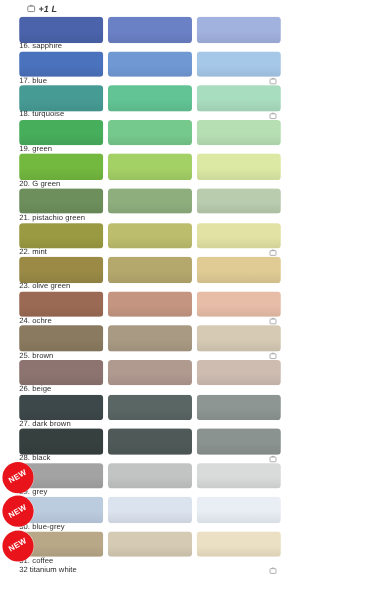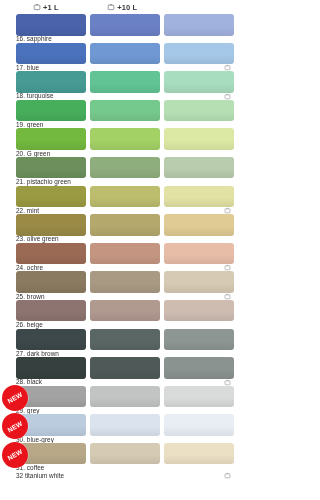--- a/index.html
+++ b/index.html
@@ -11,23 +11,24 @@
     position:relative;
   }
   #chart{
     position:relative;
     width:239px;height:500px;
     box-sizing:border-box;
   }
 
   
   .header{
-    position:absolute;top:0;left:15px;
+    position:absolute;top:0;left:4px;
     width:239px;height:14px;
     display:flex;
+    font-style:italic;
   }
   .hdr-spacer{width:16px;flex:0 0 16px;}
   .hdr-cell{
     flex:0 0 74.33px;
     display:flex;align-items:center;
     gap:2px;
     font-size:7.5px;
     color:#3a3a3a;
     font-weight:bold;
     padding-left:2px;
@@ -125,29 +126,20 @@
       <span class="can-icon">
         <svg viewBox="0 0 16 16">
             <path d="M5 4.2 C5 2.4,11 2.4,11 4.2" fill="none" stroke="#7c7c7c" stroke-width="1.4"></path>
             <rect x="2.3" y="4.3" width="11.4" height="9" rx="1.4" fill="none" stroke="#7c7c7c" stroke-width="1.5"></rect>
           </svg>
       </span>
       <span class="lbl">+1 L</span>
     </div>
 
 
-    <div class="hdr-cell">
-      <span class="can-icon">
-        <svg viewBox="0 0 16 16">
-            <path d="M5 4.2 C5 2.4,11 2.4,11 4.2" fill="none" stroke="#7c7c7c" stroke-width="1.4"></path>
-            <rect x="2.3" y="4.3" width="11.4" height="9" rx="1.4" fill="none" stroke="#7c7c7c" stroke-width="1.5"></rect>
-          </svg>
-      </span>
-      <span class="lbl">+10 L</span>
-    </div>
   </div>
 
   <div class="rows" id="rows">
       <div class="row">
         <div class="swatches">
           <div class="sw" title="16. sapphire +1 L" style="background: linear-gradient(rgb(74, 99, 171) 0%, rgb(74, 99, 171) 55%, rgba(0, 0, 0, 0.07) 100%), rgb(74, 99, 171);"></div>
           <div class="sw" title="16. sapphire +3 L" style="background: linear-gradient(rgb(107, 129, 198) 0%, rgb(107, 129, 198) 55%, rgba(0, 0, 0, 0.07) 100%), rgb(107, 129, 198);"></div>
           <div class="sw" title="16. sapphire +10 L" style="background: linear-gradient(rgb(162, 178, 223) 0%, rgb(162, 178, 223) 55%, rgba(0, 0, 0, 0.07) 100%), rgb(162, 178, 223);"></div>
         </div>
         <div class="row-label">16. sapphire</div>

